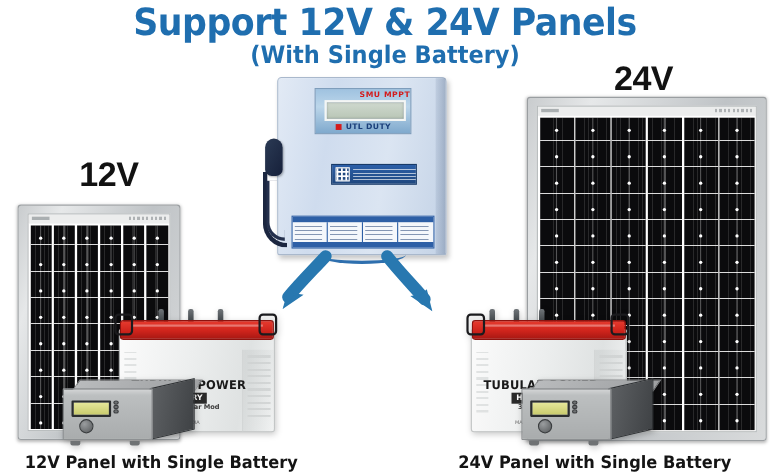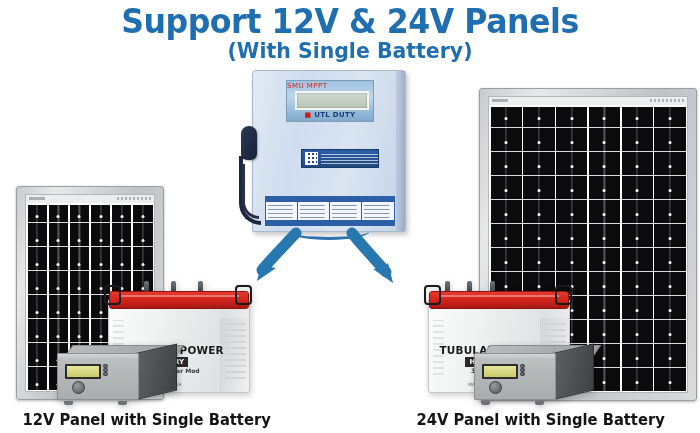--- a/index.html
+++ b/index.html
@@ -132,21 +132,21 @@
     content:"";position:absolute;right:0;top:0;width:9px;height:100%;
     background:linear-gradient(90deg,rgba(120,140,170,.18),rgba(90,110,140,.38));
   }
   .smu-display-plate{
     position:absolute;left:33px;top:9px;width:86px;height:40px;
     background:linear-gradient(180deg,#9fc2e0 0%,#bcd6ea 40%,#7fa9cd 100%);
     border:1px solid #7e9dbb;
   }
   .smu-mppt{
     position:absolute;left:0;right:0;top:0px;height:10px;
-    text-align:left;font-size:7px;line-height:10px;font-weight:normal;
+    text-align:right;font-size:7px;line-height:10px;font-weight:bold;
     color:#d41b1b;letter-spacing:.5px;
     font-family:"DejaVu Sans", sans-serif;
   }
   .smu-lcd{
     position:absolute;left:8px;top:10px;width:70px;height:15px;
     background:linear-gradient(180deg,#cfd9cf,#b9c6b6);
     border:2px solid #f4f6f4;
     box-shadow:inset 0 0 2px rgba(0,0,0,.35);
   }
   .smu-brand{
@@ -642,17 +642,19 @@
     </div>
     <div class="hi-feet">
       <div class="hi-foot" style="left:2%;"></div>
       <div class="hi-foot" style="left:52%;"></div>
     </div>
   </div>
 
   <div class="title">Support 12V &amp; 24V Panels</div>
   <div class="subtitle">(With Single Battery)</div>
 
+  <div class="volt-label" id="volt-left">12V</div>
+  <div class="volt-label" id="volt-right">24V</div>
 
   <div class="caption" id="caption-left">12V Panel with Single Battery</div>
   <div class="caption" id="caption-right">24V Panel with Single Battery</div>
 
 </div>
 
 </body></html>

